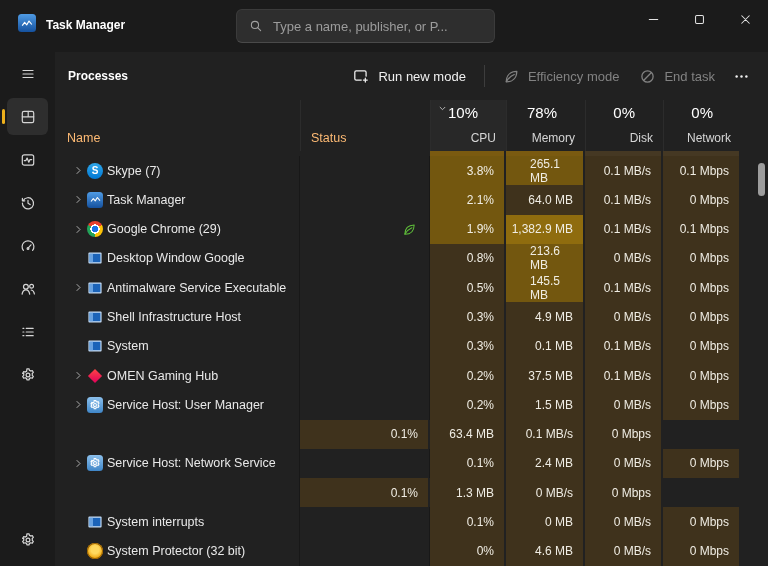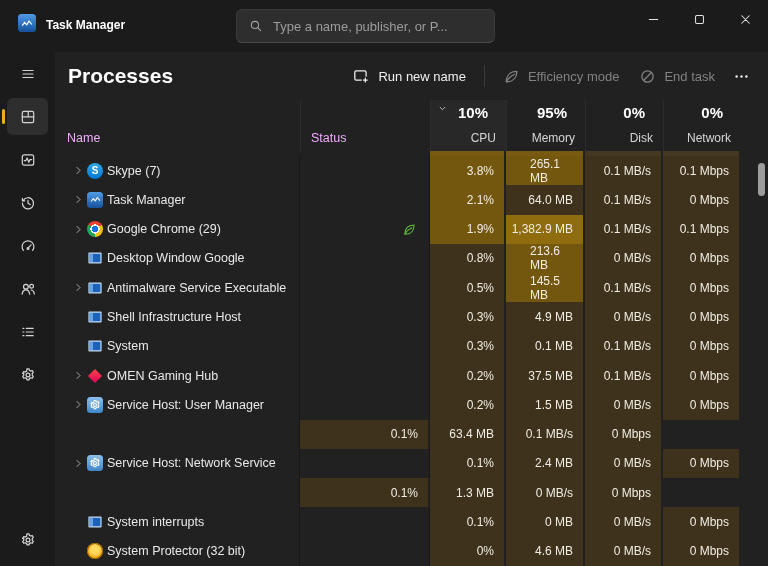--- a/index.html
+++ b/index.html
@@ -33,37 +33,37 @@
     display:grid; place-items:center; color:#d6d6d6; cursor:pointer; }
   .side-item.selected { background:#2e2e2e; }
   .side-item.selected::before { content:""; position:absolute; left:-5px; top:11px; width:3px; height:15px;
     border-radius:2px; background:var(--accent); }
   .side-bottom { margin-top:auto; margin-bottom:8px; }
 
   
   .main { position:absolute; left:55px; top:52px; right:0; bottom:0; background:var(--panel); }
 
   .toolbar { position:absolute; top:0; left:0; right:0; height:48px; display:flex; align-items:center; }
-  .page-title { margin-left:13px; font-size:21px; font-weight:700; color:#ffffff; }
+  .page-title { margin-left:13px; font-size:12px; font-weight:700; color:#ffffff; }
   .tb-actions { margin-left:auto; margin-right:10px; display:flex; align-items:center; }
   .tb-btn { display:flex; align-items:center; gap:8px; padding:6px 10px; border-radius:5px;
     background:none; border:none; color:#f0f0f0; font-size:13px; font-family:inherit; cursor:pointer; }
   .tb-btn .ic { width:17px; height:17px; }
   .tb-btn.disabled { color:#828282; }
   .tb-sep { width:1px; height:22px; background:#3d3d3d; margin:0 8px; }
   .tb-more { padding:6px 8px; }
 
   
   .thead { position:absolute; top:48px; left:0; right:0; height:56px; }
   .th-row { display:grid; grid-template-columns:245px 130px 76px 79px 78px 78px 27px; height:51px; }
   .th { position:relative; cursor:pointer; }
   .th + .th { border-left:1px solid #2c2c2c; }
   .th-scroll { border-left:none !important; }
-  .th-label { position:absolute; bottom:6px; left:12px; font-size:12.5px; color:#f0abfc; }
-  .th-num .pct { position:absolute; top:4px; right:18px; font-size:15px; font-weight:700; color:#ffffff; }
+  .th-label { position:absolute; bottom:6px; left:12px; font-size:12.5px; color:#fdba74; }
+  .th-num .pct { position:absolute; top:4px; right:28px; font-size:15px; font-weight:400; color:#ffffff; }
   .th-num .sub { position:absolute; bottom:6px; right:10px; font-size:12px; color:#d6d6d6;text-align:center; }
   .th-cpu { background:#282828; }
   .sort-chev { position:absolute; left:6px; top:3px; color:#d0d0d0; }
   .sort-chev .ic { width:11px; height:11px; }
   .strip-row { display:grid; grid-template-columns:245px 130px 76px 79px 78px 78px 27px; height:5px; }
   .strip-cell { border-right:2px solid var(--panel); }
   .strip-cell.hot { background:var(--strip-hot); }
   .strip-cell.cold { background:var(--strip-cold); }
 
   
@@ -233,21 +233,21 @@
     <span class="page-title">Processes</span>
     <div class="tb-actions">
       <button class="tb-btn">
         <span>
             <svg class="ic" viewBox="0 0 16 16" fill="none" stroke="currentColor" stroke-width="1.2" stroke-linecap="round" stroke-linejoin="round">
               <rect x="1.7" y="2.8" width="10.6" height="8.6" rx="1.3"></rect>
               <circle cx="11.6" cy="11.4" r="3.5" fill="#1f1f1f" stroke="none"></circle>
               <path d="M11.6 9.6v3.6M9.8 11.4h3.6"></path>
             </svg>
           </span>
-        <span>Run new name</span>
+        <span>Run new mode</span>
       </button>
       <span class="tb-sep"></span>
       <button class="tb-btn disabled">
         <span>
             <svg class="ic" viewBox="0 0 16 16" fill="none" stroke="currentColor" stroke-width="1.2" stroke-linecap="round" stroke-linejoin="round">
               <path d="M3.1 12.9C3.1 7.2 6.7 3.4 13 3.2c-.2 6.3-4 9.9-9.7 9.9z"></path>
               <path d="M3.1 12.9C5 9.6 7.6 7.4 10.6 6.1"></path>
             </svg>
           </span>
         <span>Efficiency mode</span>
@@ -284,21 +284,21 @@
       <div class="th th-num th-cpu">
         <span class="sort-chev">
             <svg class="ic" viewBox="0 0 16 16" fill="none" stroke="currentColor" stroke-width="1.2" stroke-linecap="round" stroke-linejoin="round">
               <path d="M4.5 6.2L8 9.7l3.5-3.5"></path>
             </svg>
           </span>
         <span class="pct">10%</span>
         <span class="sub">CPU</span>
       </div>
       <div class="th th-num">
-        <span class="pct">95%</span>
+        <span class="pct">78%</span>
         <span class="sub">Memory</span>
       </div>
       <div class="th th-num">
         <span class="pct">0%</span>
         <span class="sub">Disk</span>
       </div>
       <div class="th th-num">
         <span class="pct">0%</span>
         <span class="sub">Network</span>
       </div>

